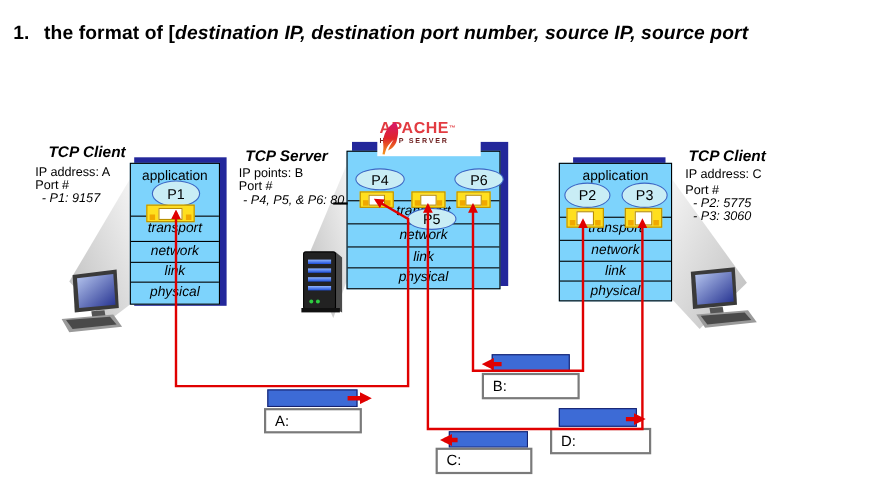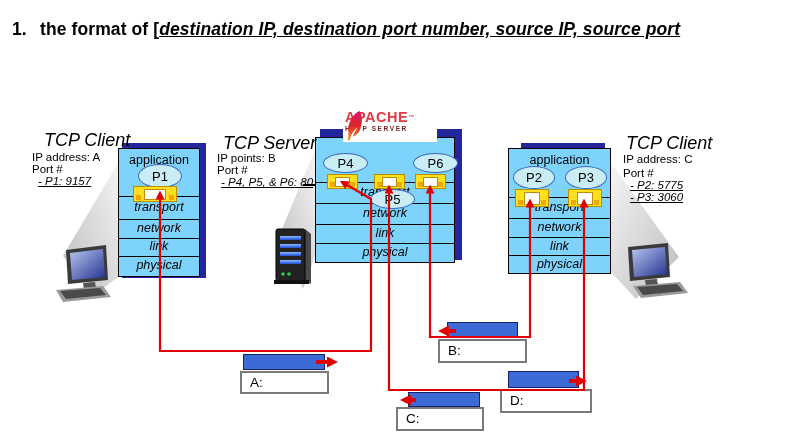--- a/index.html
+++ b/index.html
@@ -2,37 +2,37 @@
 <html><head>
 <meta charset="utf-8">
 <style>
   html,body{margin:0;padding:0;}
   body{width:801px;height:444px;position:relative;background:#fff;overflow:hidden;
        font-family:"Liberation Sans",sans-serif;color:#000;}
   
   .qwrap{position:absolute;left:40px;top:15px;width:730px;font-size:17.5px;
          font-weight:600;line-height:28px;letter-spacing:.1px;}
   .qnum{position:absolute;left:12px;top:15px;font-size:17.5px;font-weight:600;line-height:28px;}
-  .it{font-style:italic;text-decoration:underline;}
+  .it{font-style:italic;}
   
   .shadow{position:absolute;background:#23279B;z-index:1;}
   .stack{position:absolute;background:#7dd3fc;border:1.6px solid #000;z-index:2;box-sizing:border-box;}
   .lrow{position:relative;width:100%;border-top:1.4px solid #000;text-align:center;
         font-size:12.5px;box-sizing:border-box;}
   .lrow span{position:relative;top:50%;transform:translateY(-58%);display:inline-block;font-style:italic;}
   .appLabel{position:absolute;width:100%;text-align:center;top:4px;font-size:12.5px;}
   .proc{position:absolute;background:#C9EDF5;border:1.4px solid #3C66C4;border-radius:50%;
         display:flex;align-items:center;justify-content:center;font-size:13px;z-index:3;}
   .socket{position:absolute;background:#FFDF1E;border:1.5px solid #B98E00;box-sizing:border-box;z-index:3;}
   .socket .door{position:absolute;left:24%;right:24%;top:2px;bottom:1px;background:#fff;
         border:1px solid #B98E00;box-sizing:border-box;}
   .socket .lug-l,.socket .lug-r{position:absolute;bottom:1px;width:5px;height:5px;background:#F0A800;}
   .socket .lug-l{left:2px;} .socket .lug-r{right:2px;}
   
-  .sideTitle{position:absolute;font-size:18px;font-weight:normal;font-style:italic;z-index:3;}
+  .sideTitle{position:absolute;font-size:14px;font-weight:bold;font-style:italic;z-index:3;}
   .sideTxt{position:absolute;font-size:11.5px;z-index:3;}
   
   .pkt{position:absolute;background:#3D6BD6;border:1.5px solid #16226E;box-sizing:border-box;z-index:4;}
   .plabel{position:absolute;background:#fff;border:2px solid #7A7A7A;font-size:13.5px;
           padding:2px 0 0 8px;box-sizing:border-box;z-index:4;}
   
   .logo{position:absolute;left:343px;top:110px;width:94px;height:32px;background:#fff;z-index:3;display:flex;}
   .logoTxt{margin-left:2px;}
   .logoName{font-size:14.5px;font-weight:bold;color:#E23B41;letter-spacing:.5px;line-height:15px;}
   .logoTm{font-size:6px;color:#E23B41;vertical-align:top;}

